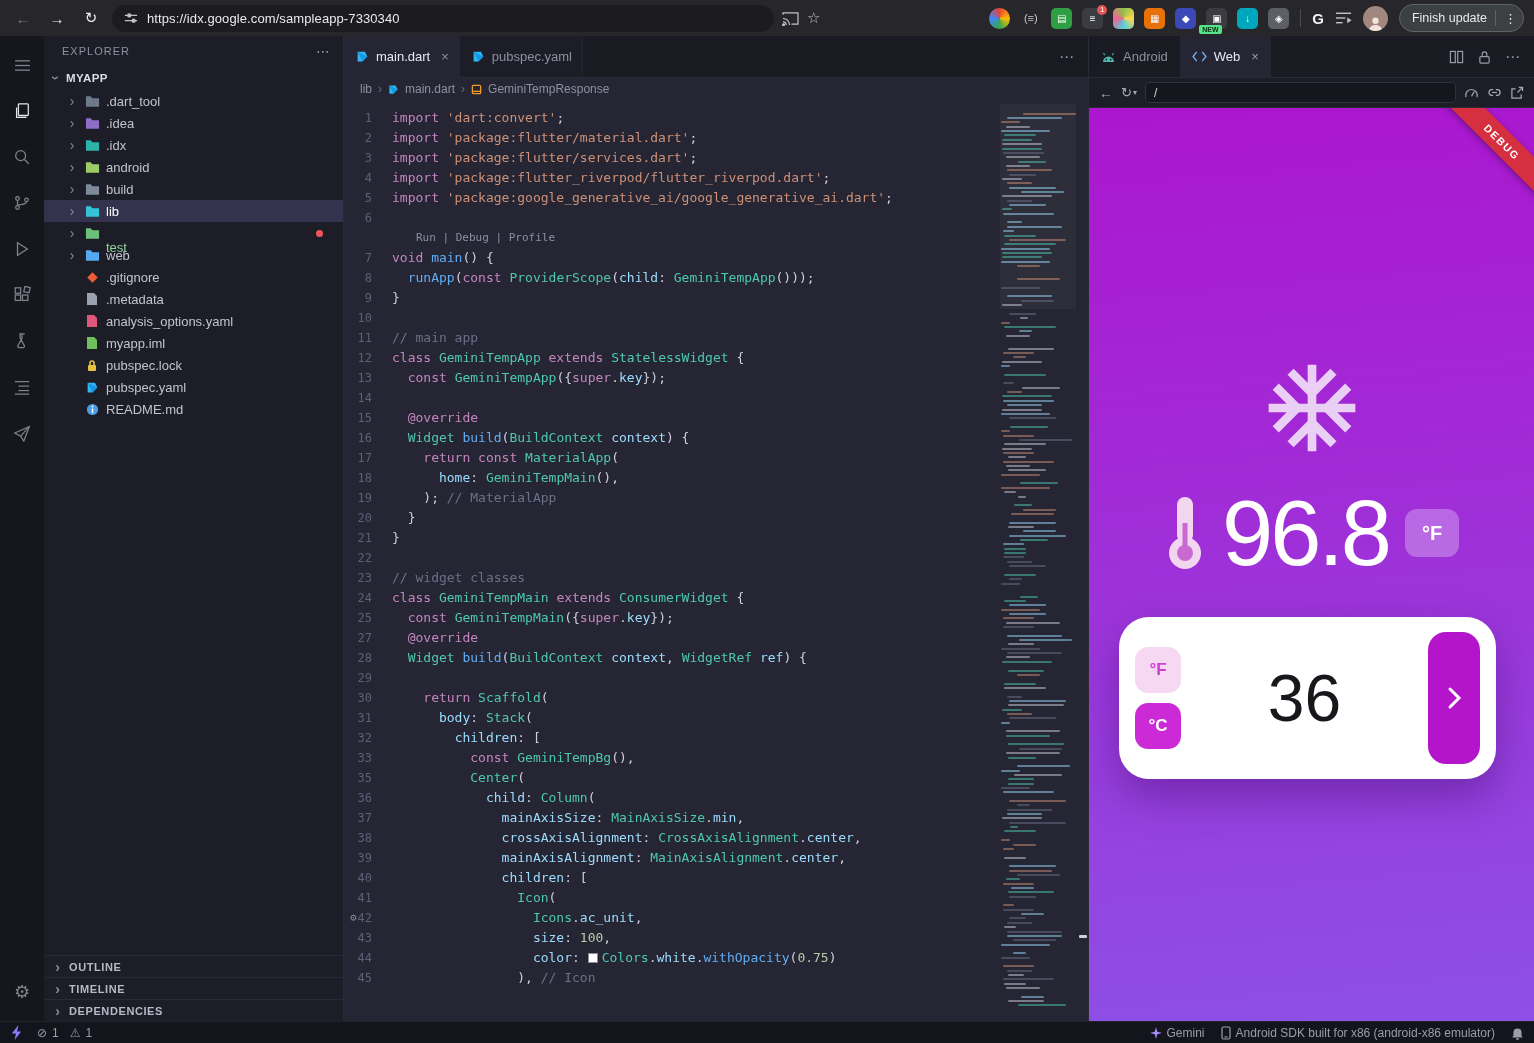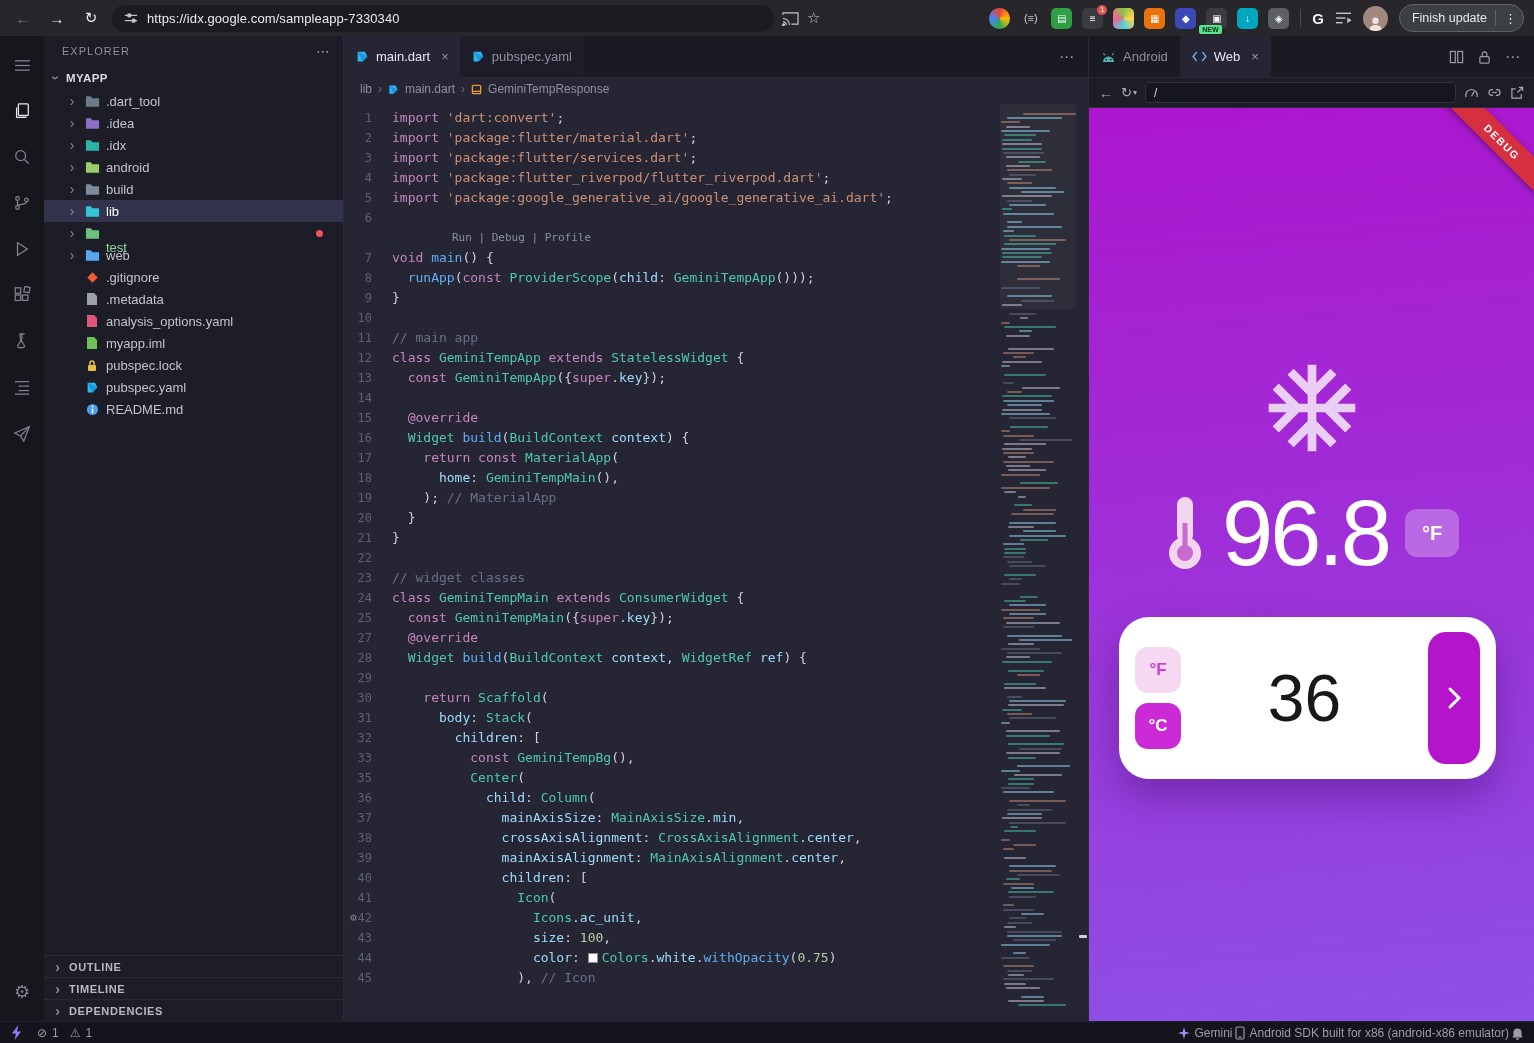--- a/index.html
+++ b/index.html
@@ -56,21 +56,21 @@
   .etab{display:flex;align-items:center;gap:7px;padding:0 10px 0 12px;font-size:13px;color:#8f8fa0;background:#1d1d28;border-right:1px solid #262633;cursor:pointer}
   .etab.active{background:#252533;color:#e8e8f0;border-bottom:1px solid #252533;margin-bottom:-1px}
   .etab .closex{font-size:13px;color:#8f8fa0;margin-left:4px}
   .strip-more{margin-left:auto;display:flex;align-items:center;padding:0 14px;color:#9a9aa8;font-size:15px;cursor:pointer}
   .breadcrumb{height:22px;display:flex;align-items:center;gap:6px;padding:0 16px;font-size:12px;color:#8f8fa3}
   .bc-sep{color:#6d6d80}
   .code-wrap{position:relative;flex:1;overflow:hidden;padding-top:8px}
   .cline{display:flex;height:20px;line-height:20px;font-family:"DejaVu Sans Mono","Liberation Mono",monospace;font-size:13px;white-space:pre}
   .ln{flex:0 0 48px;text-align:right;padding-right:20px;color:#5d6078;font-size:12px;position:relative}
   .ln .gear{position:absolute;left:6px;top:0;font-size:11px;color:#8a8a98}
-  .cl-lens{height:20px;line-height:20px;margin-left:108px;font-size:11px;color:#8b8fa5;font-family:"DejaVu Sans Mono","Liberation Mono",monospace}
+  .cl-lens{height:20px;line-height:20px;margin-left:72px;font-size:11px;color:#8b8fa5;font-family:"DejaVu Sans Mono","Liberation Mono",monospace}
   .tk-kw{color:#c586c0}.tk-str{color:#ce9178}.tk-cls{color:#4ec9b0}.tk-fn{color:#61aef5}
   .tk-prop{color:#9cdcfe}.tk-num{color:#b5cea8}.tk-cmt{color:#6b7089}.tk-pun{color:#cfcfe0}
   .swatch{display:inline-block;width:10px;height:10px;background:#fff;border:1px solid #8a8a98;margin:0 4px -1px 0}
   .minimap{position:absolute;top:4px;right:12px;width:76px;bottom:4px;overflow:hidden}
   .mm-line{position:absolute;height:2px;border-radius:1px}
   .mm-view{position:absolute;left:0;right:0;top:0;height:205px;background:rgba(255,255,255,.045)}
   .vscroll{position:absolute;top:0;right:0;width:11px;bottom:0}
   .sb-mark{position:absolute;right:1px;width:8px;height:3px;background:#cfd0da;top:835px;border-radius:1px}
   
   .pvcol{flex:1;display:flex;flex-direction:column;background:#1d1d27;border-left:1px solid #2b2b38}
@@ -91,21 +91,21 @@
   .card{position:absolute;left:30px;right:38px;top:509px;height:162px;background:#fff;border-radius:30px;box-shadow:0 18px 40px rgba(50,0,80,.35);display:flex;align-items:center;padding:14px 16px}
   .unit-col{display:flex;flex-direction:column;gap:10px}
   .uchip{width:46px;height:46px;border-radius:13px;display:flex;align-items:center;justify-content:center;font-size:17px;font-weight:700;cursor:pointer}
   .uchip.f{background:#f7d8f3;color:#cf3fd4}
   .uchip.c{background:#cb2ad6;color:#fff}
   .big-num{flex:1;text-align:center;font-size:66px;color:#17171c;font-weight:500}
   .go-btn{width:52px;height:132px;border-radius:18px;background:#b414ca;display:flex;align-items:center;justify-content:center;cursor:pointer}
   
   .statusbar{height:22px;background:#14141c;border-top:1px solid #23232f;display:flex;align-items:center;padding:0 10px;gap:14px;font-size:12px;color:#9d9daa}
   .st-group{display:flex;align-items:center;gap:5px;cursor:pointer}
-  .st-right{margin-left:auto;display:flex;align-items:flex-start;gap:2px}
+  .st-right{margin-left:auto;display:flex;align-items:flex-start;gap:16px}
 </style>
 </head>
 <body>
 
 <div class="chrome">
   <div class="nav-btn dim">←</div>
   <div class="nav-btn">→</div>
   <div class="nav-btn">↻</div>
   <div class="url-bar">
     <span>

